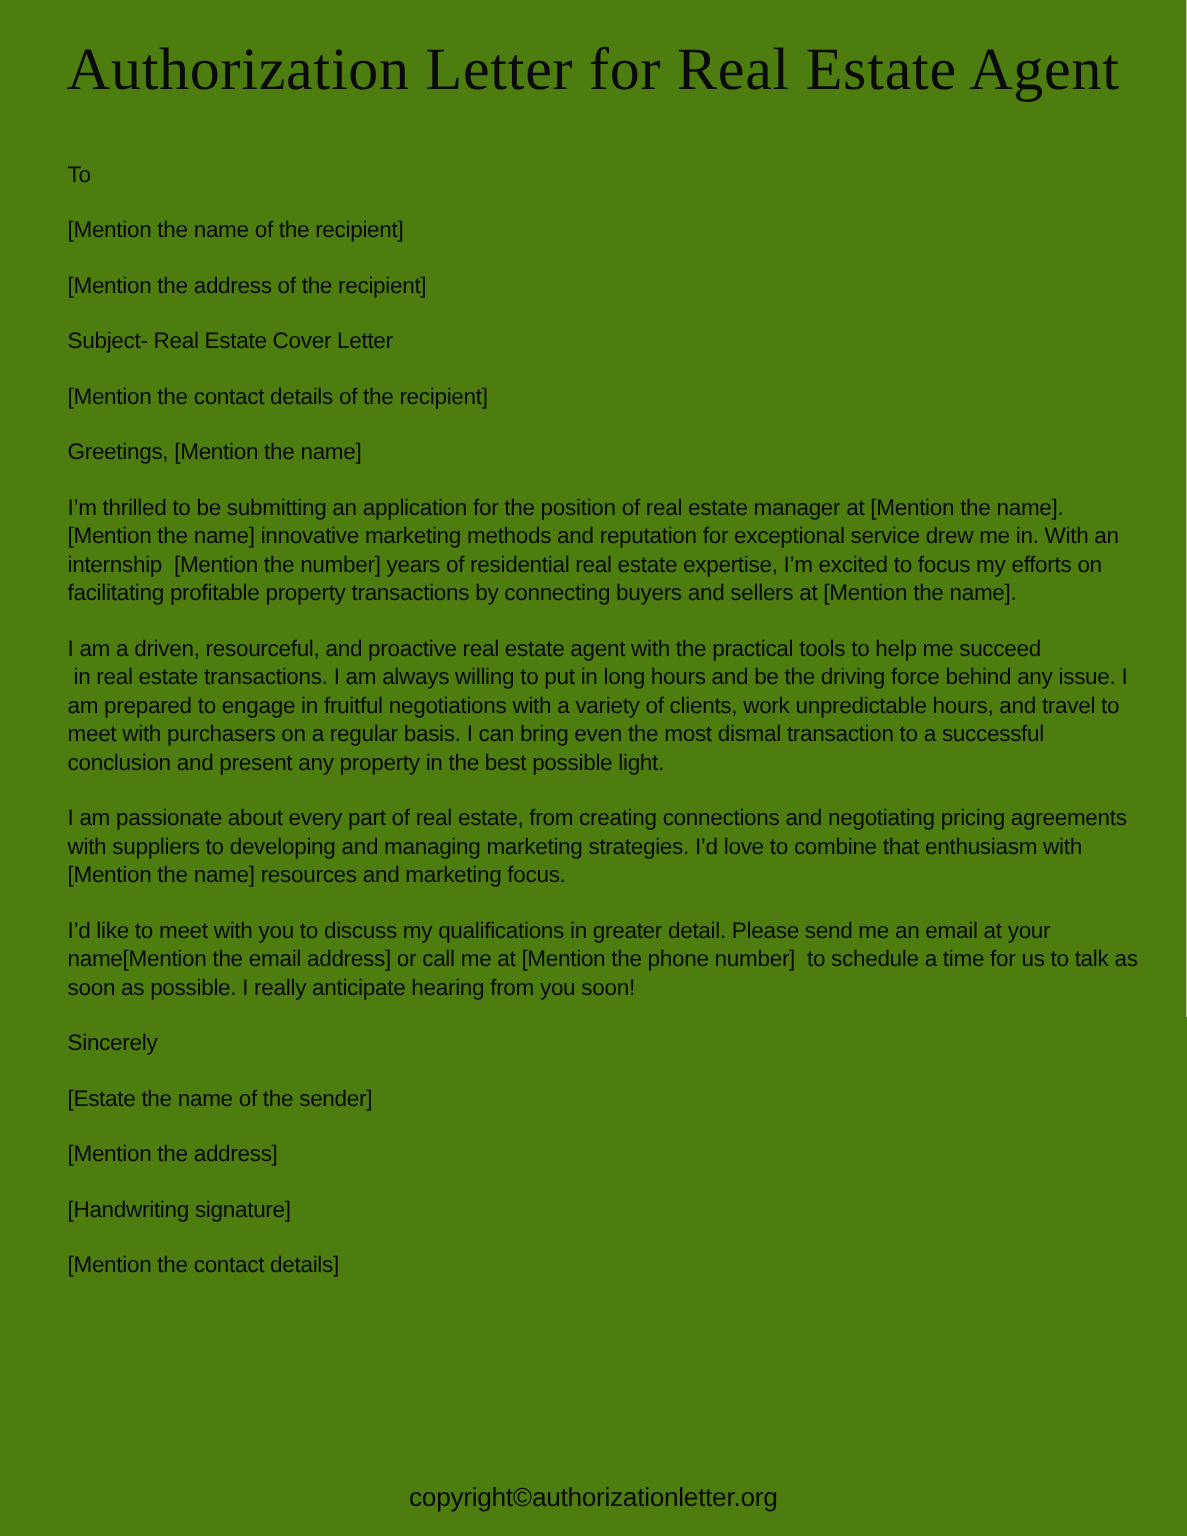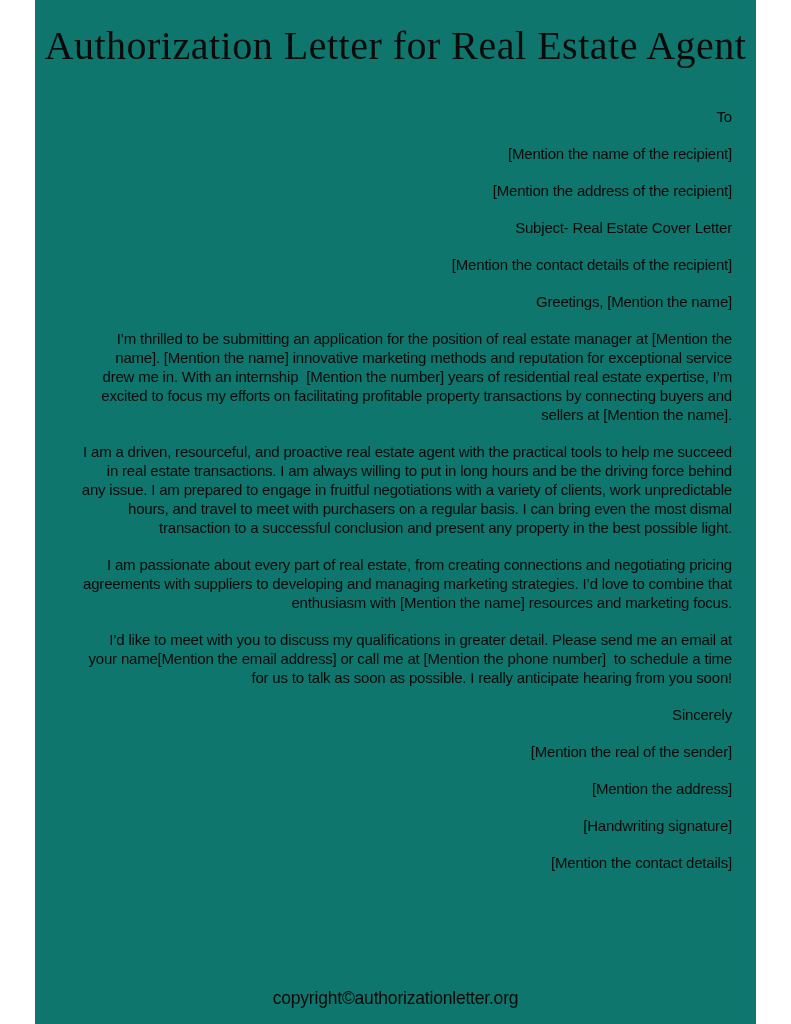--- a/index.html
+++ b/index.html
@@ -2,24 +2,24 @@
 <html><head>
 <meta charset="utf-8">
 <style>
   html, body {
     margin: 0;
     padding: 0;
     background: #ffffff;
   }
   .page {
     position: relative;
-    width: 721px;
+    width: 791px;
     height: 1024px;
     margin: 0 auto;
-    background: #0f766e;
+    background: #4d7c0f;
     color: #000000;
     font-family: "Liberation Sans", sans-serif;
     overflow: hidden;
     box-sizing: border-box;
   }
   .title {
     margin: 0;
     padding-top: 22px;
     text-align: center;
     font-family: "Liberation Serif", serif;
@@ -29,21 +29,20 @@
     letter-spacing: 0.5px;
     color: #0a0a0a;
     white-space: nowrap;
   }
   .content {
     margin: 37px 24px 0 45px;
     font-size: 15px;
     line-height: 19px;
     letter-spacing: -0.2px;
     color: #0a0a0a;
-    text-align: right;
   }
   .line {
     margin: 0 0 18px 0;
     white-space: pre-wrap;
   }
   .para {
     margin: 0 0 18px 0;
     max-width: 722px;
     white-space: pre-wrap;
   }
@@ -75,21 +74,21 @@
     <p class="line">[Mention the contact details of the recipient]</p>
     <p class="line">Greetings, [Mention the name]</p>
 
     <p class="para">I’m thrilled to be submitting an application for the position of real estate manager at [Mention the name]. [Mention the name] innovative marketing methods and reputation for exceptional service drew me in. With an internship  [Mention the number] years of residential real estate expertise, I’m excited to focus my efforts on facilitating profitable property transactions by connecting buyers and sellers at [Mention the name].</p>
     <p class="para">I am a driven, resourceful, and proactive real estate agent with the practical tools to help me succeed
  in real estate transactions. I am always willing to put in long hours and be the driving force behind any issue. I am prepared to engage in fruitful negotiations with a variety of clients, work unpredictable hours, and travel to meet with purchasers on a regular basis. I can bring even the most dismal transaction to a successful conclusion and present any property in the best possible light.</p>
     <p class="para">I am passionate about every part of real estate, from creating connections and negotiating pricing agreements with suppliers to developing and managing marketing strategies. I’d love to combine that enthusiasm with [Mention the name] resources and marketing focus.</p>
     <p class="para">I’d like to meet with you to discuss my qualifications in greater detail. Please send me an email at your name[Mention the email address] or call me at [Mention the phone number]  to schedule a time for us to talk as soon as possible. I really anticipate hearing from you soon!</p>
 
     <p class="line">Sincerely</p>
-    <p class="line">[Mention the real of the sender]</p>
+    <p class="line">[Estate the name of the sender]</p>
     <p class="line">[Mention the address]</p>
     <p class="line">[Handwriting signature]</p>
     <p class="line">[Mention the contact details]</p>
 
   </div>
 
   <div class="footer">copyright©authorizationletter.org</div>
 
 </div>
 

